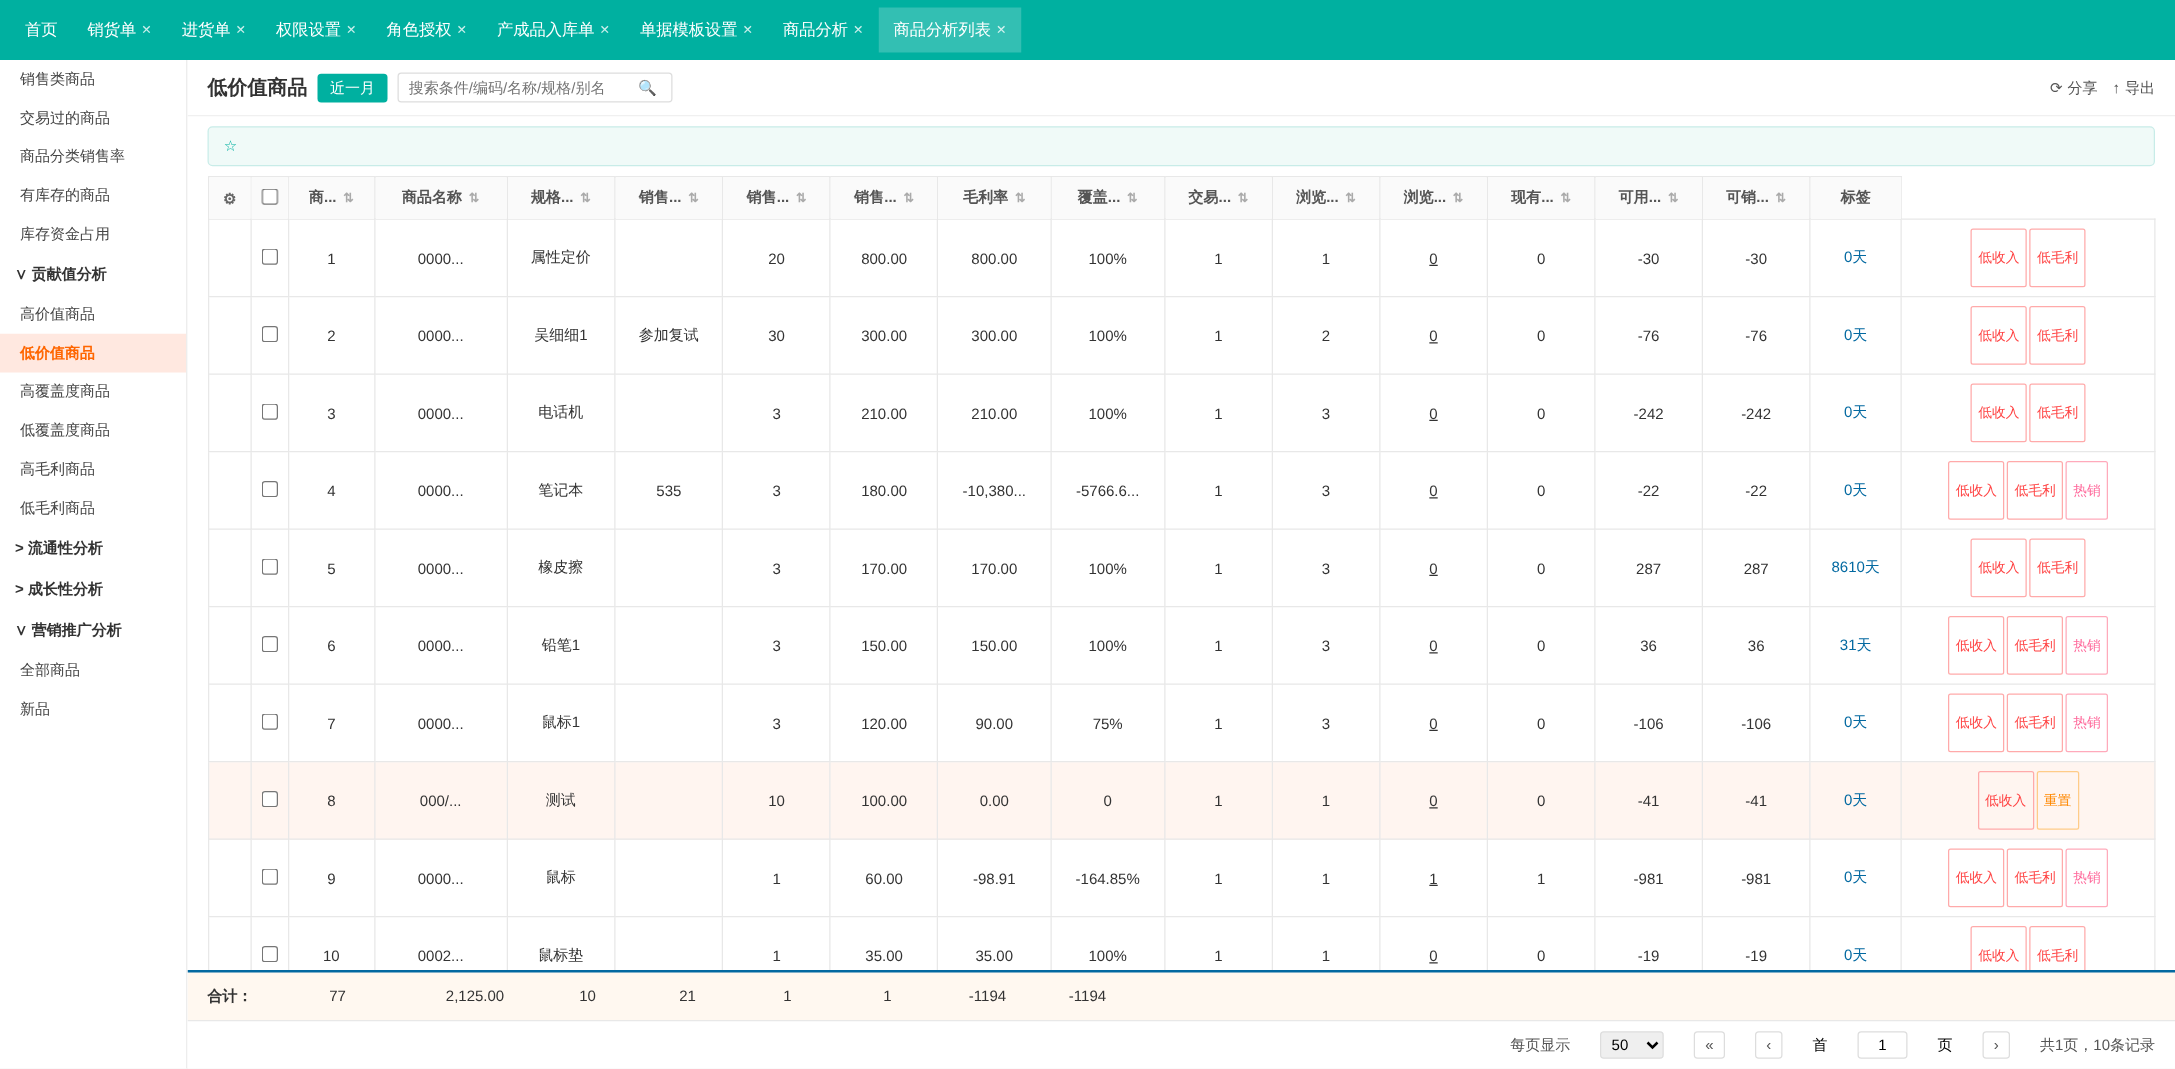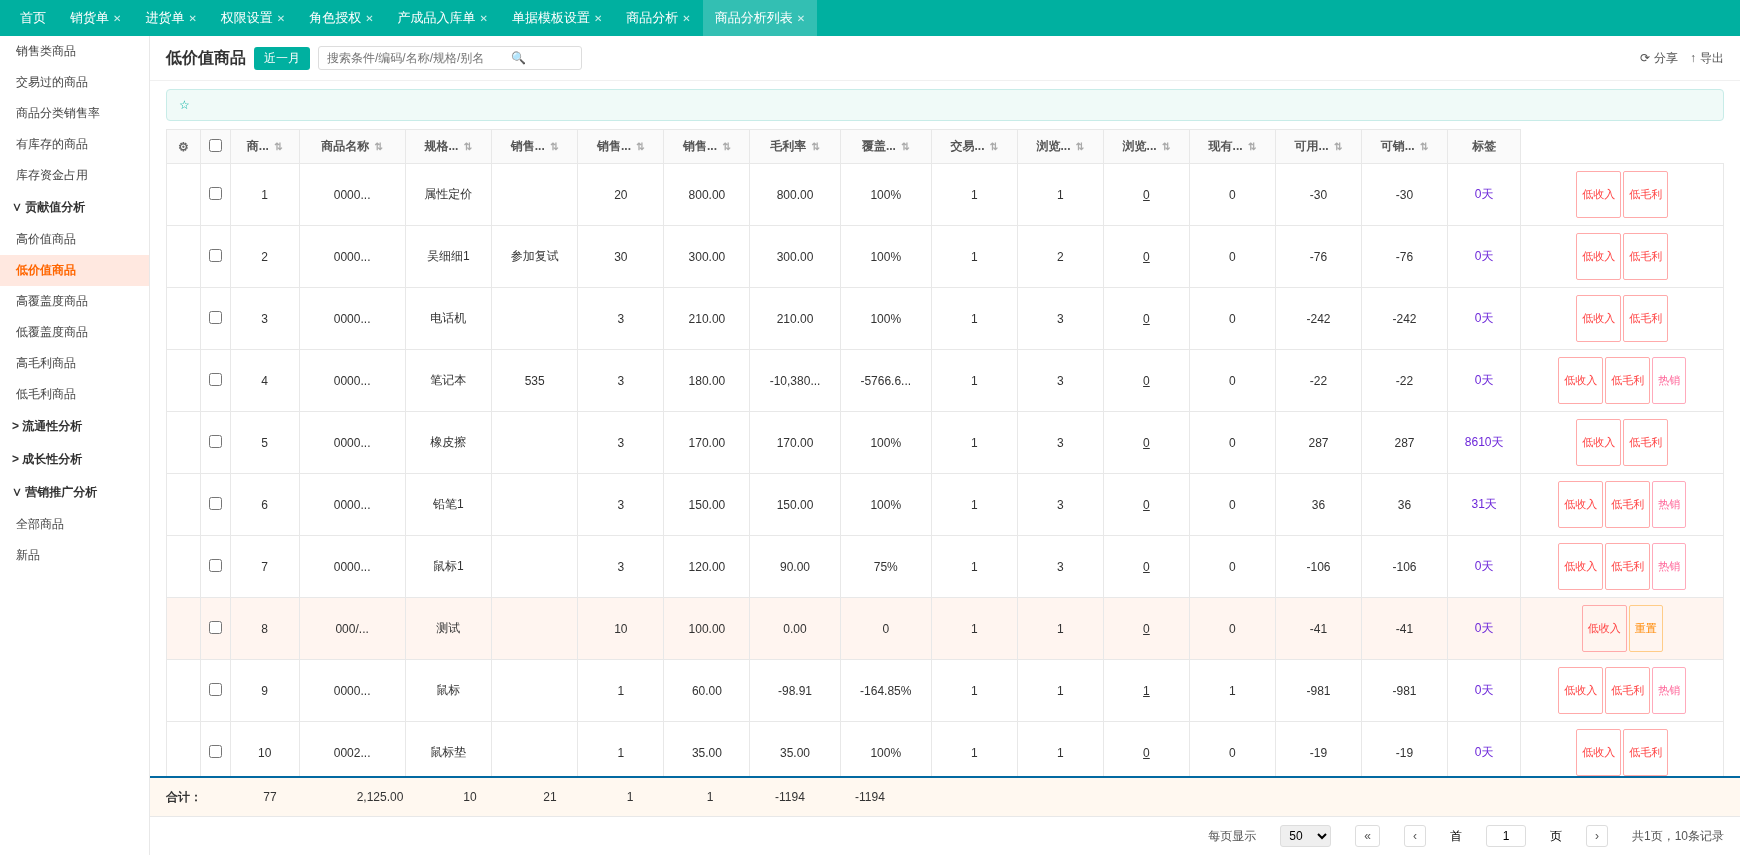--- a/index.html
+++ b/index.html
@@ -3,21 +3,21 @@
   <meta charset="utf-8">
   <style>
     * { box-sizing: border-box; margin: 0; padding: 0; font-family: 'Microsoft YaHei', Arial, sans-serif; font-size: 12px; }
     body { background: #f5f5f5; overflow: hidden; height: 855px; display: flex; flex-direction: column; }
 
     
     .top-nav {
       background: #00b0a0;
       display: flex;
       align-items: center;
-      height: 36px;
+      height: 48px;
       padding: 0 8px;
       flex-shrink: 0;
     }
     .top-nav .nav-item {
       color: #fff;
       padding: 0 12px;
       height: 36px;
       display: flex;
       align-items: center;
       cursor: pointer;
@@ -88,21 +88,21 @@
       border: none;
       border-radius: 3px;
       padding: 3px 10px;
       cursor: pointer;
       font-size: 12px;
     }
     .search-box {
       border: 1px solid #ddd;
       border-radius: 3px;
       padding: 4px 8px;
-      width: 264px;
+      width: 220px;
       color: #999;
       display: flex;
       gap: 4px;
     }
     .search-box input {
       border: none;
       outline: none;
       color: #999;
       font-size: 12px;
       width: 180px;
@@ -175,21 +175,21 @@
     .tag {
       display: inline-block;
       padding: 15px 5px;
       border-radius: 2px;
       font-size: 11px;
       margin: 0 1px;
     }
     .tag-red { color: #ff4444; border: 1px solid #ffaaaa; }
     .tag-orange { color: #ff8800; border: 1px solid #ffcc88; }
     .tag-pink { color: #ff6699; border: 1px solid #ffaabb; }
-    .text-orange { color: #6d28d9; }
+    .text-orange { color: #0369a1; }
     .link-underline { text-decoration: underline; color: #333; cursor: pointer; }
 
     
     .table-footer {
       background: #fff8f0;
       border-top: 2px solid #0369a1;
       padding: 8px 16px;
       display: flex;
       align-items: center;
       gap: 8px;

